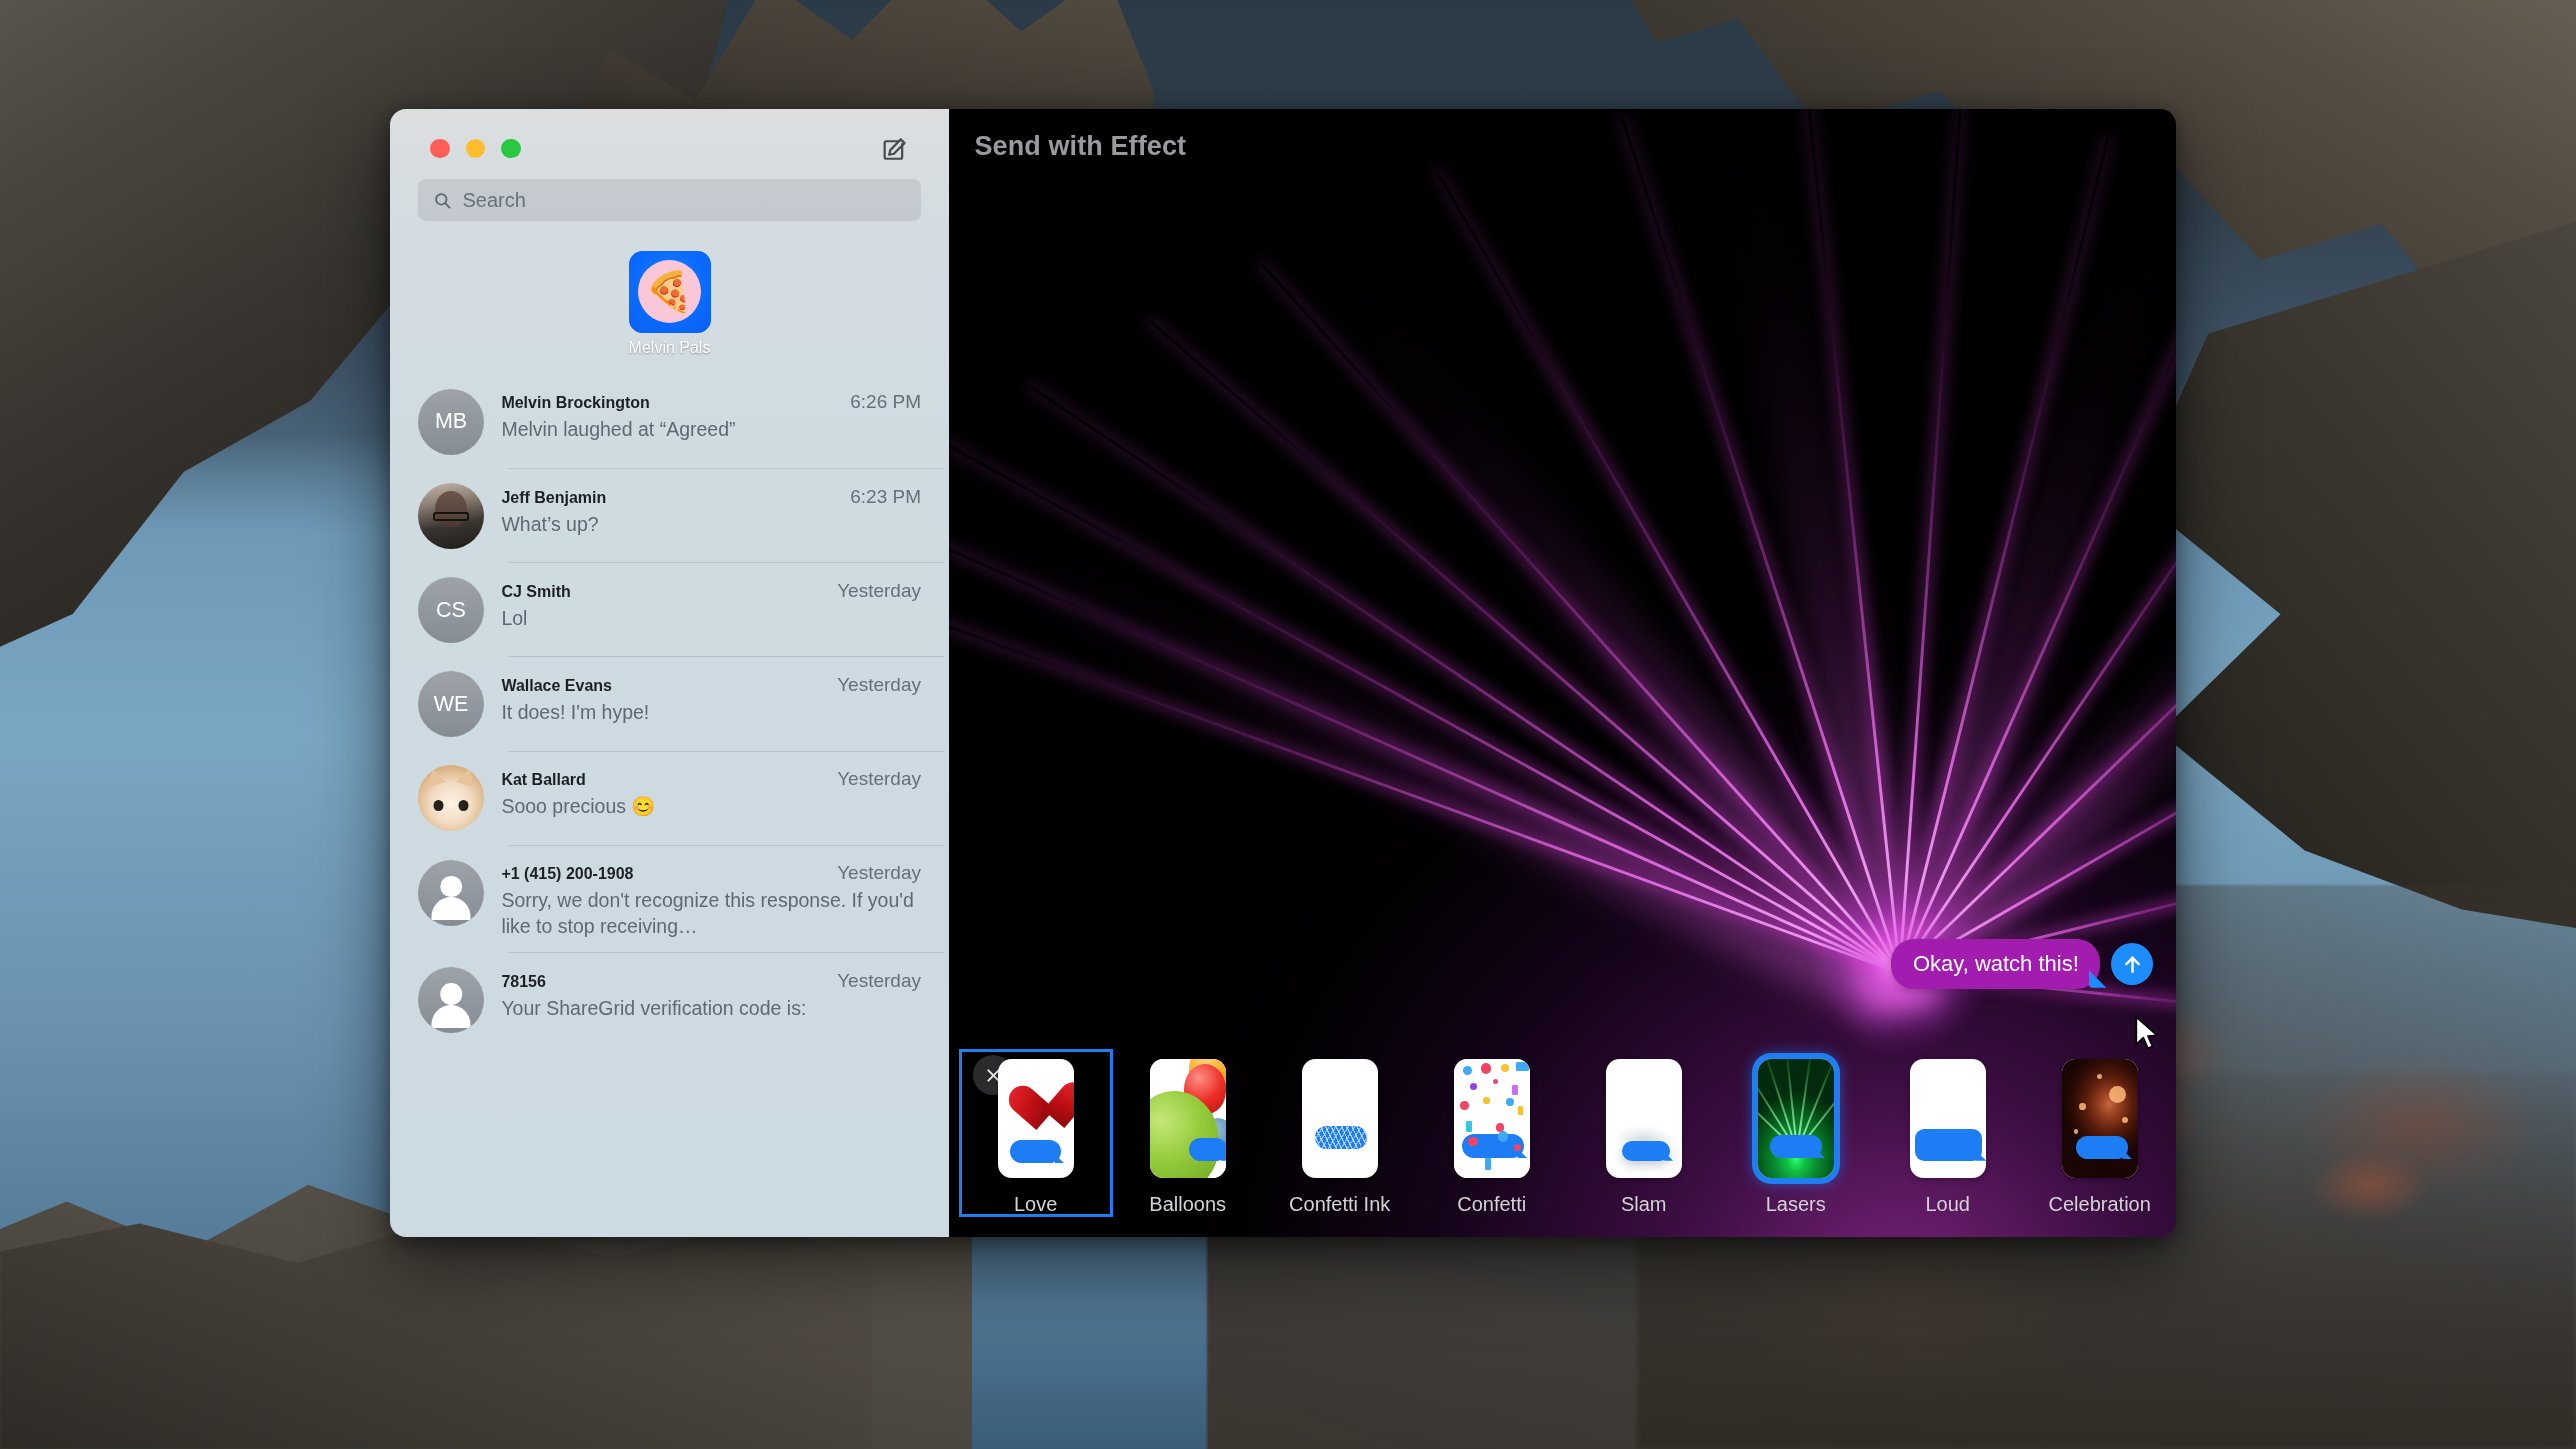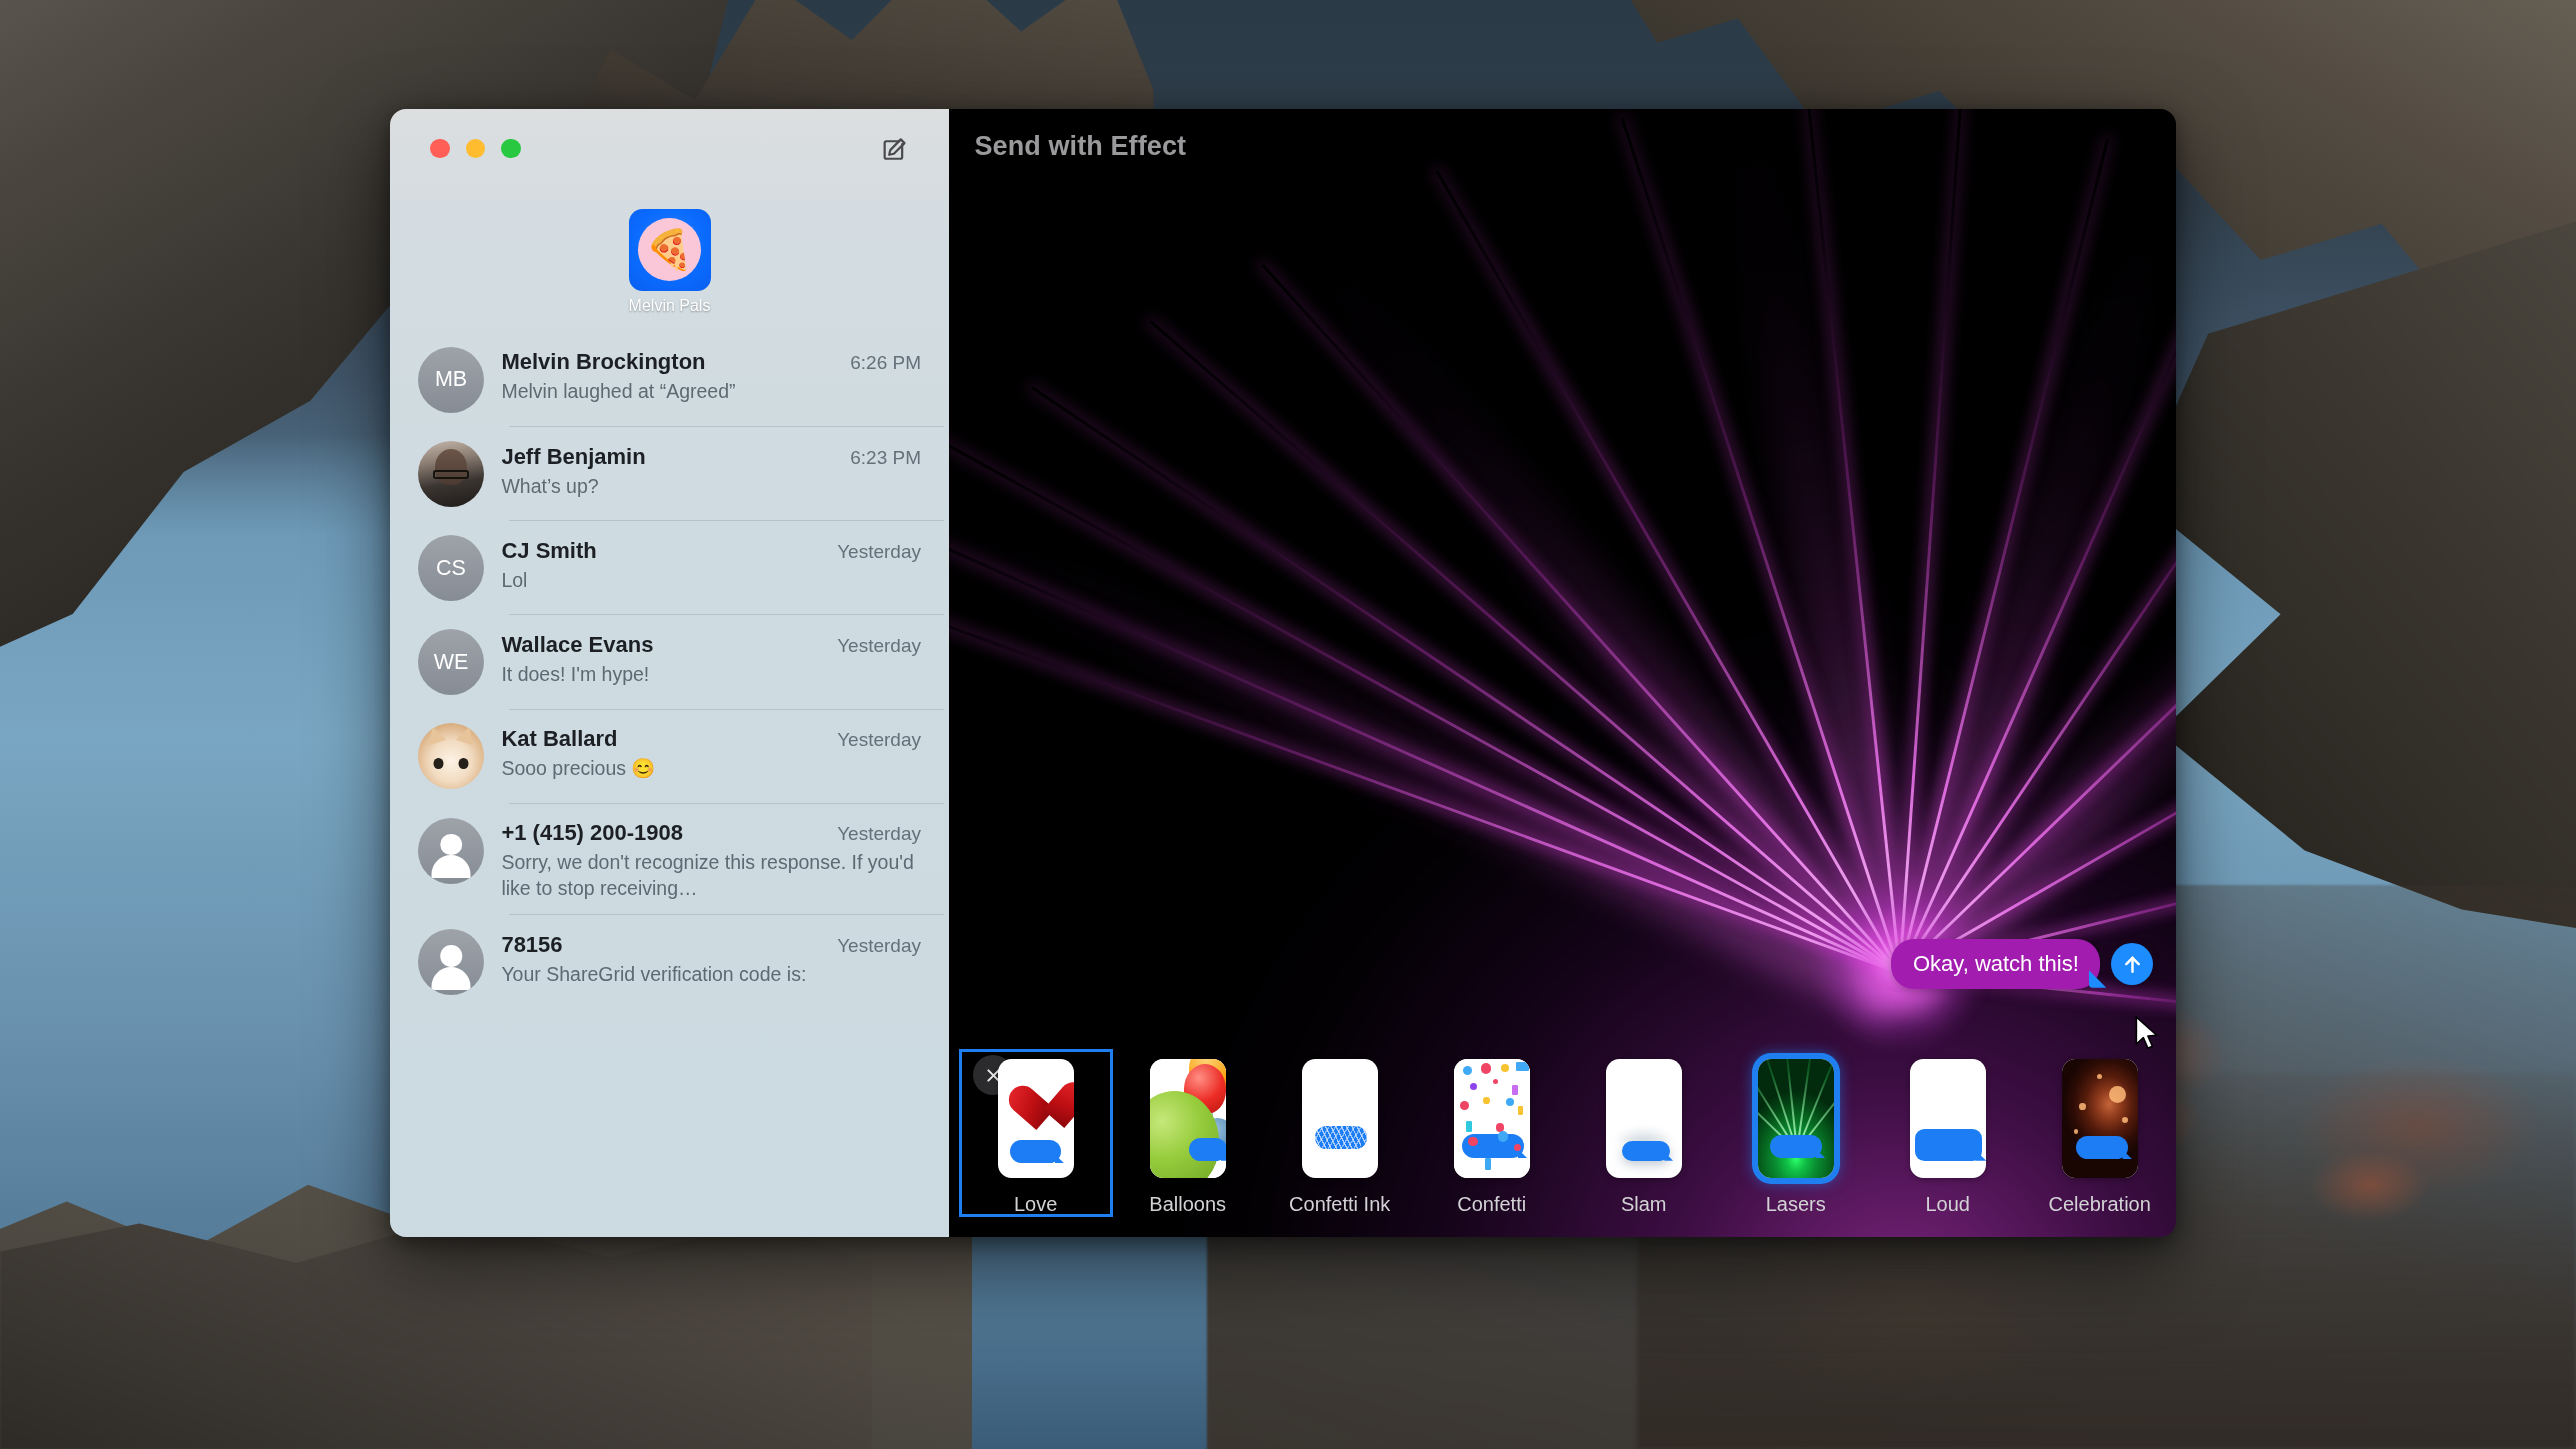--- a/index.html
+++ b/index.html
@@ -188,21 +188,21 @@
   .av.generic .head {
     position:absolute; left:50%; top:16px; transform:translateX(-50%);
     width:21.5px; height:21.5px; border-radius:50%; background:#fff;
   }
   .av.generic .body {
     position:absolute; left:50%; bottom:5.4px; transform:translateX(-50%);
     width:39px; height:23px; border-radius:20px 20px 0 0; background:#fff;
   }
   .conv-body { flex:1 1 auto; min-width:0; padding-top:2.7px; }
   .conv-top { display:flex; align-items:baseline; justify-content:space-between; gap:10.7px; }
-  .conv-name { font-size:22px; font-weight:700; color:#1c2024; white-space:nowrap; }
+  .conv-name { font-size:16px; font-weight:700; color:#1c2024; white-space:nowrap; }
   .conv-time { font-size:19px; color:#64707a; white-space:nowrap; flex:0 0 auto; }
   .conv-prev {
     font-size:19.5px; color:#5e6972; margin-top:4px; line-height:1.3;
     overflow:hidden;
   }
 
   
   #effect-pane {
     flex:1 1 auto; height:100%; position:relative;
     background:#000;
@@ -431,20 +431,29 @@
         <span class="tl green"></span>
       </div>
       <div class="compose-btn">
         <svg viewBox="0 0 24 24" fill="none" stroke="#4a4a4e" stroke-width="1.9" stroke-linecap="round" stroke-linejoin="round">
           <path d="M16.5 4.5H5.5A1.5 1.5 0 0 0 4 6v12a1.5 1.5 0 0 0 1.5 1.5h12A1.5 1.5 0 0 0 19 18V7"></path>
           <path d="M17.8 2.9 21 6.1 11.9 15.2l-4 .9.9-4z"></path>
         </svg>
       </div>
     </div>
 
+    <div class="search-wrap">
+      <div class="search-field">
+        <svg viewBox="0 0 24 24" fill="none" stroke="#5c646c" stroke-width="2.2" stroke-linecap="round">
+          <circle cx="10.5" cy="10.5" r="6.6"></circle>
+          <line x1="15.4" y1="15.4" x2="21" y2="21"></line>
+        </svg>
+        <span class="search-ph">Search</span>
+      </div>
+    </div>
 
     <div class="pinned-row">
       <div class="pin-item">
         <div class="pin-tile">
           <div class="pin-circle">🍕</div>
         </div>
         <div class="pin-label">Melvin Pals</div>
       </div>
     </div>
 

